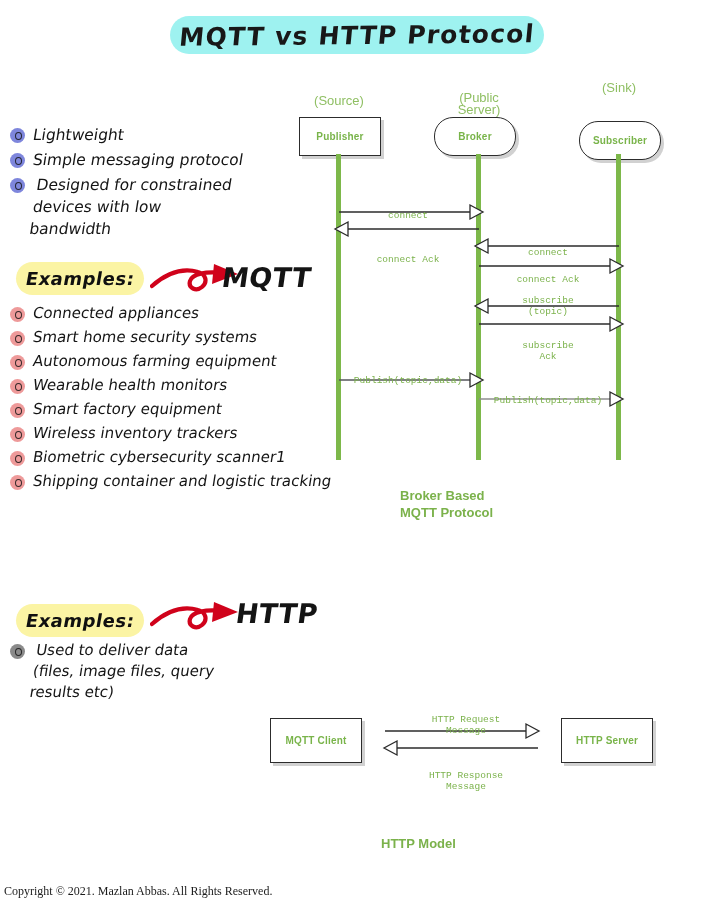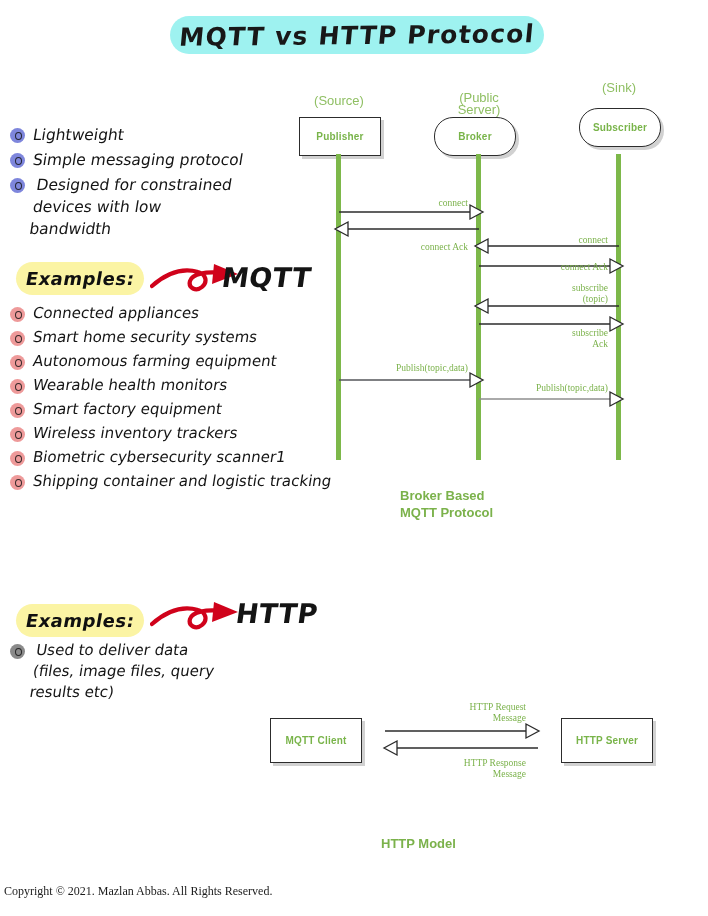--- a/index.html
+++ b/index.html
@@ -86,23 +86,24 @@
     font-family:"Liberation Sans", sans-serif;
     font-size:10px;font-weight:700;color:#79B44A;
     letter-spacing:.2px;
   }
   .nodecap{
     font-family:Liberation Sans, sans-serif;
     font-size:13px;color:#8FBF63;text-align:center;line-height:12px;
   }
   .lifeline{background:#7DB84A;width:5px;}
   .msglabel{
-    font-family:Liberation Serif, serif;
-    font-size:9.5px;color:#7BB24B;text-align:right;line-height:11px;
+    font-family:Liberation Mono, monospace;
+    font-size:9.5px;color:#7BB24B;text-align:center;line-height:11px;
     white-space:pre-line;
+    margin-top:12px;
   }
   .caption{
     font-family:"Liberation Sans", sans-serif;
     font-size:13px;font-weight:700;color:#7BB24B;
     text-align:left;line-height:17px;white-space:pre-line;
   }
 
   
   #footer{
     left:4px;top:884px;
@@ -209,21 +210,21 @@
 <div class="abs nodecap" style="left:439px;top:92px;width:80px;">(Public
 Server)</div>
 <div class="abs nodecap" style="left:579px;top:82px;width:80px;">(Sink)</div>
 
 <div class="abs nodebox" style="left:299px;top:117px;width:80px;height:37px;">
   <span>Publisher</span>
 </div>
 <div class="abs nodebox" style="left:434px;top:117px;width:80px;height:37px;border-radius:19px;">
   <span>Broker</span>
 </div>
-<div class="abs nodebox" style="left:579px;top:108px;width:80px;height:37px;border-radius:19px;">
+<div class="abs nodebox" style="left:579px;top:121px;width:80px;height:37px;border-radius:19px;">
   <span>Subscriber</span>
 </div>
 
 <div class="abs lifeline" style="left:336px;top:154px;height:306px;"></div>
 <div class="abs lifeline" style="left:476px;top:154px;height:306px;"></div>
 <div class="abs lifeline" style="left:616px;top:154px;height:306px;"></div>
 
 <svg class="abs" style="left:0;top:0;" width="708" height="916">
 
   <line x1="339" y1="212" x2="472" y2="212" stroke="#2b2b2b" stroke-width="1.3"></line>

